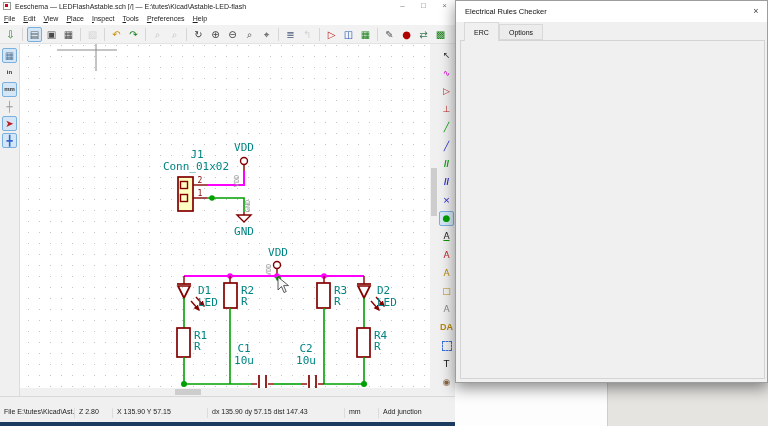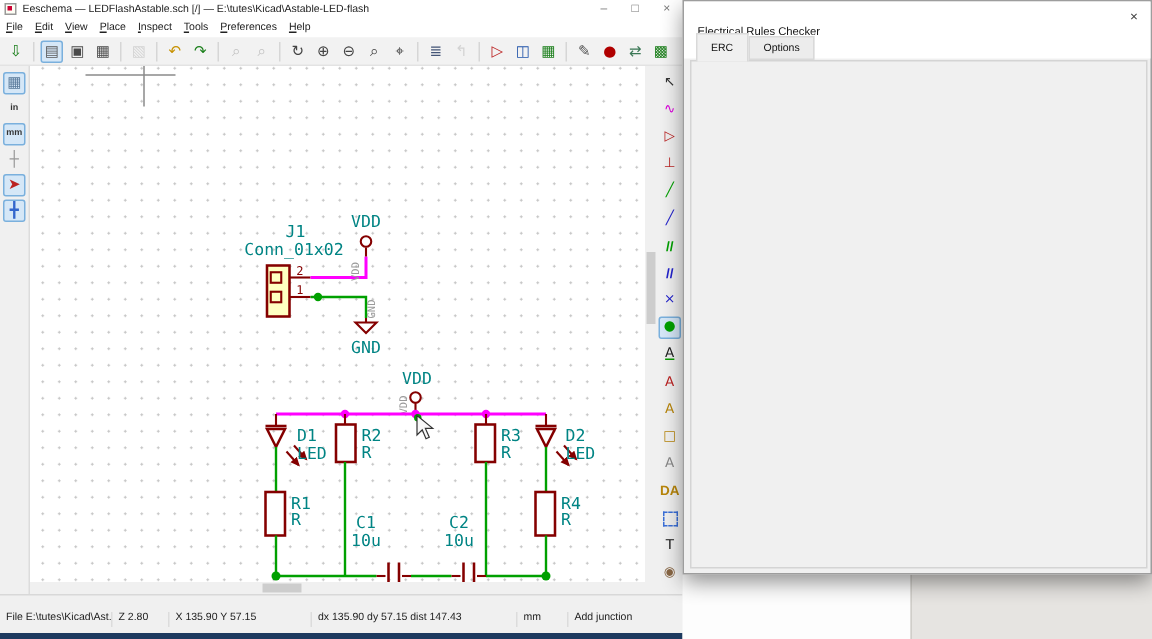--- a/index.html
+++ b/index.html
@@ -75,21 +75,21 @@
   #navy-strip{position:absolute;left:0;top:422px;width:455px;height:4px;background:#1d3a5f;}
 
   
   #bg-white{position:absolute;left:455px;top:383px;width:152px;height:43px;background:#fdfdfd;}
   #bg-gray{position:absolute;left:607px;top:383px;width:161px;height:43px;background:#e6e4e1;border-left:1px solid #d0cec9;box-sizing:border-box;}
 
   
   #dialog{position:absolute;left:455px;top:0;width:313px;height:383px;background:#f0f0f0;
     border:1px solid #9d9d9d;box-sizing:border-box;box-shadow:0 5px 14px rgba(0,0,0,.45);
     font-size:7px;color:#111;}
-  #dlg-title{position:absolute;left:0;top:0;right:0;height:38px;background:#ffffff;
+  #dlg-title{position:absolute;left:0;top:0;right:0;height:21px;background:#ffffff;
     display:flex;align-items:center;padding-left:9px;font-size:7.5px;}
   #dlg-close{position:absolute;right:4px;top:3px;width:14px;height:14px;text-align:center;
     line-height:14px;font-size:9px;color:#444;}
   .tab{position:absolute;height:16px;line-height:16px;padding:0 9px;background:#ececec;
     border:1px solid #d9d9d9;box-sizing:border-box;top:23px;}
   .tab.active{top:21px;height:19px;line-height:19px;background:#f0f0f0;border-bottom:none;z-index:3;}
   #dlg-panel{position:absolute;left:4px;top:39px;width:305px;height:339px;background:#f0f0f0;
     border:1px solid #d4d4d4;box-sizing:border-box;z-index:1;}
 
   #erc-group{position:absolute;left:11px;top:44px;width:130px;height:58px;border:1px solid #d9d9d9;}

